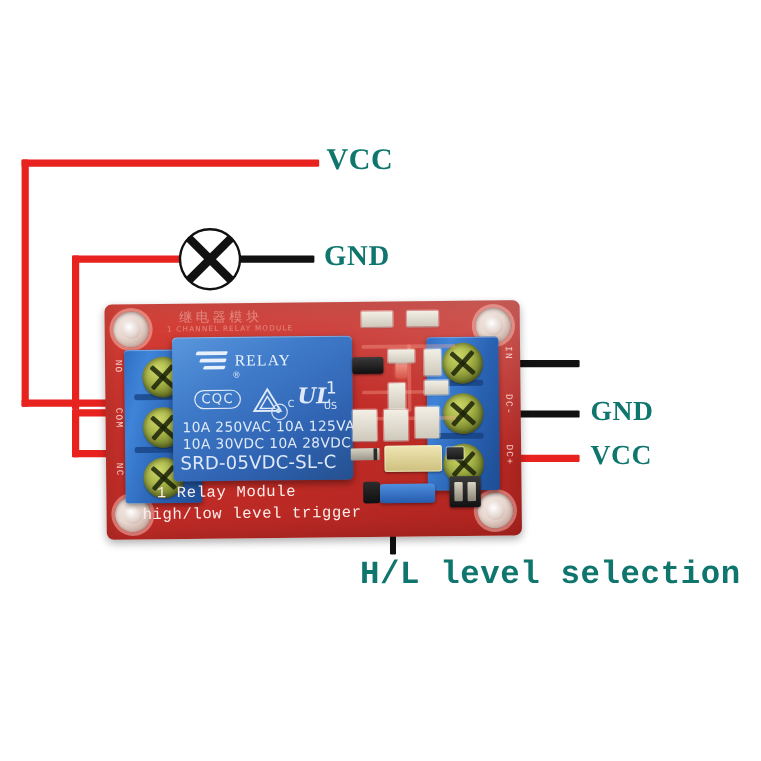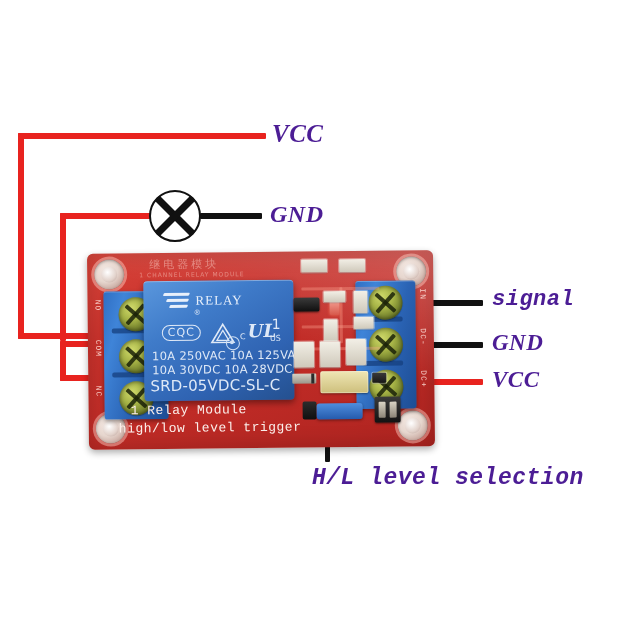--- a/index.html
+++ b/index.html
@@ -6,21 +6,21 @@
   body{width:634px;height:634px;overflow:hidden;font-family:"Liberation Serif",serif;}
   #stage{position:relative;width:634px;height:634px;background:#fff;}
 
   
   .wire{position:absolute;background:#e8231f;}
   .wire.blk{background:#111111;}
   .wire.h{height:6px;border-radius:1px;}
   .wire.v{width:6px;border-radius:1px;}
 
   
-  .lbl{position:absolute;color:#4c1d95;white-space:nowrap;letter-spacing:.5px;font-style:italic;}
+  .lbl{position:absolute;color:#0f766e;white-space:nowrap;letter-spacing:.5px;}
   .lbl.serif{font-family:"Liberation Serif",serif;font-weight:700;}
   .lbl.mono{font-family:"Liberation Mono",monospace;font-weight:700;}
 
   
   #lamp{position:absolute;left:148px;top:189px;width:54px;height:54px;}
   #lamp svg{display:block;}
 
   
   #pcb{position:absolute;left:88px;top:252px;width:346px;height:196px;
        background:linear-gradient(160deg,#d9443a 0%,#c9322c 28%,#bf2b26 60%,#ae2420 100%);
@@ -147,24 +147,23 @@
   <div id="lamp">
     <svg width="54" height="54" viewBox="0 0 54 54">
       <circle cx="27" cy="27" r="25" fill="#ffffff" stroke="#111" stroke-width="2"></circle>
       <line x1="9" y1="9" x2="45" y2="45" stroke="#111" stroke-width="7" stroke-linecap="butt"></line>
       <line x1="45" y1="9" x2="9" y2="45" stroke="#111" stroke-width="7" stroke-linecap="butt"></line>
     </svg>
   </div>
 
   <div class="lbl serif" style="left:272px;top:120px;font-size:25px;">VCC</div>
   <div class="lbl serif" style="left:270px;top:201px;font-size:24px;">GND</div>
-  <div class="lbl mono" style="left:492px;top:287px;font-size:22px;">signal</div>
   <div class="lbl serif" style="left:492px;top:330px;font-size:23px;">GND</div>
   <div class="lbl serif" style="left:492px;top:367px;font-size:23px;">VCC</div>
-  <div class="lbl mono" style="left:312px;top:465px;font-size:23px;">H/L level selection</div>
+  <div class="lbl mono" style="left:300px;top:465px;font-size:27px;">H/L level selection</div>
 
   <div id="pcb">
 
     <div class="hole tl"></div>
     <div class="hole tr"></div>
     <div class="hole bl"></div>
     <div class="hole br"></div>
 
     <div class="silk faint" style="left:62px;top:4px;font-size:11px;letter-spacing:3px;">继电器模块</div>
     <div class="silk faint" style="left:52px;top:18px;font-size:6px;letter-spacing:1px;">1 CHANNEL RELAY MODULE</div>

